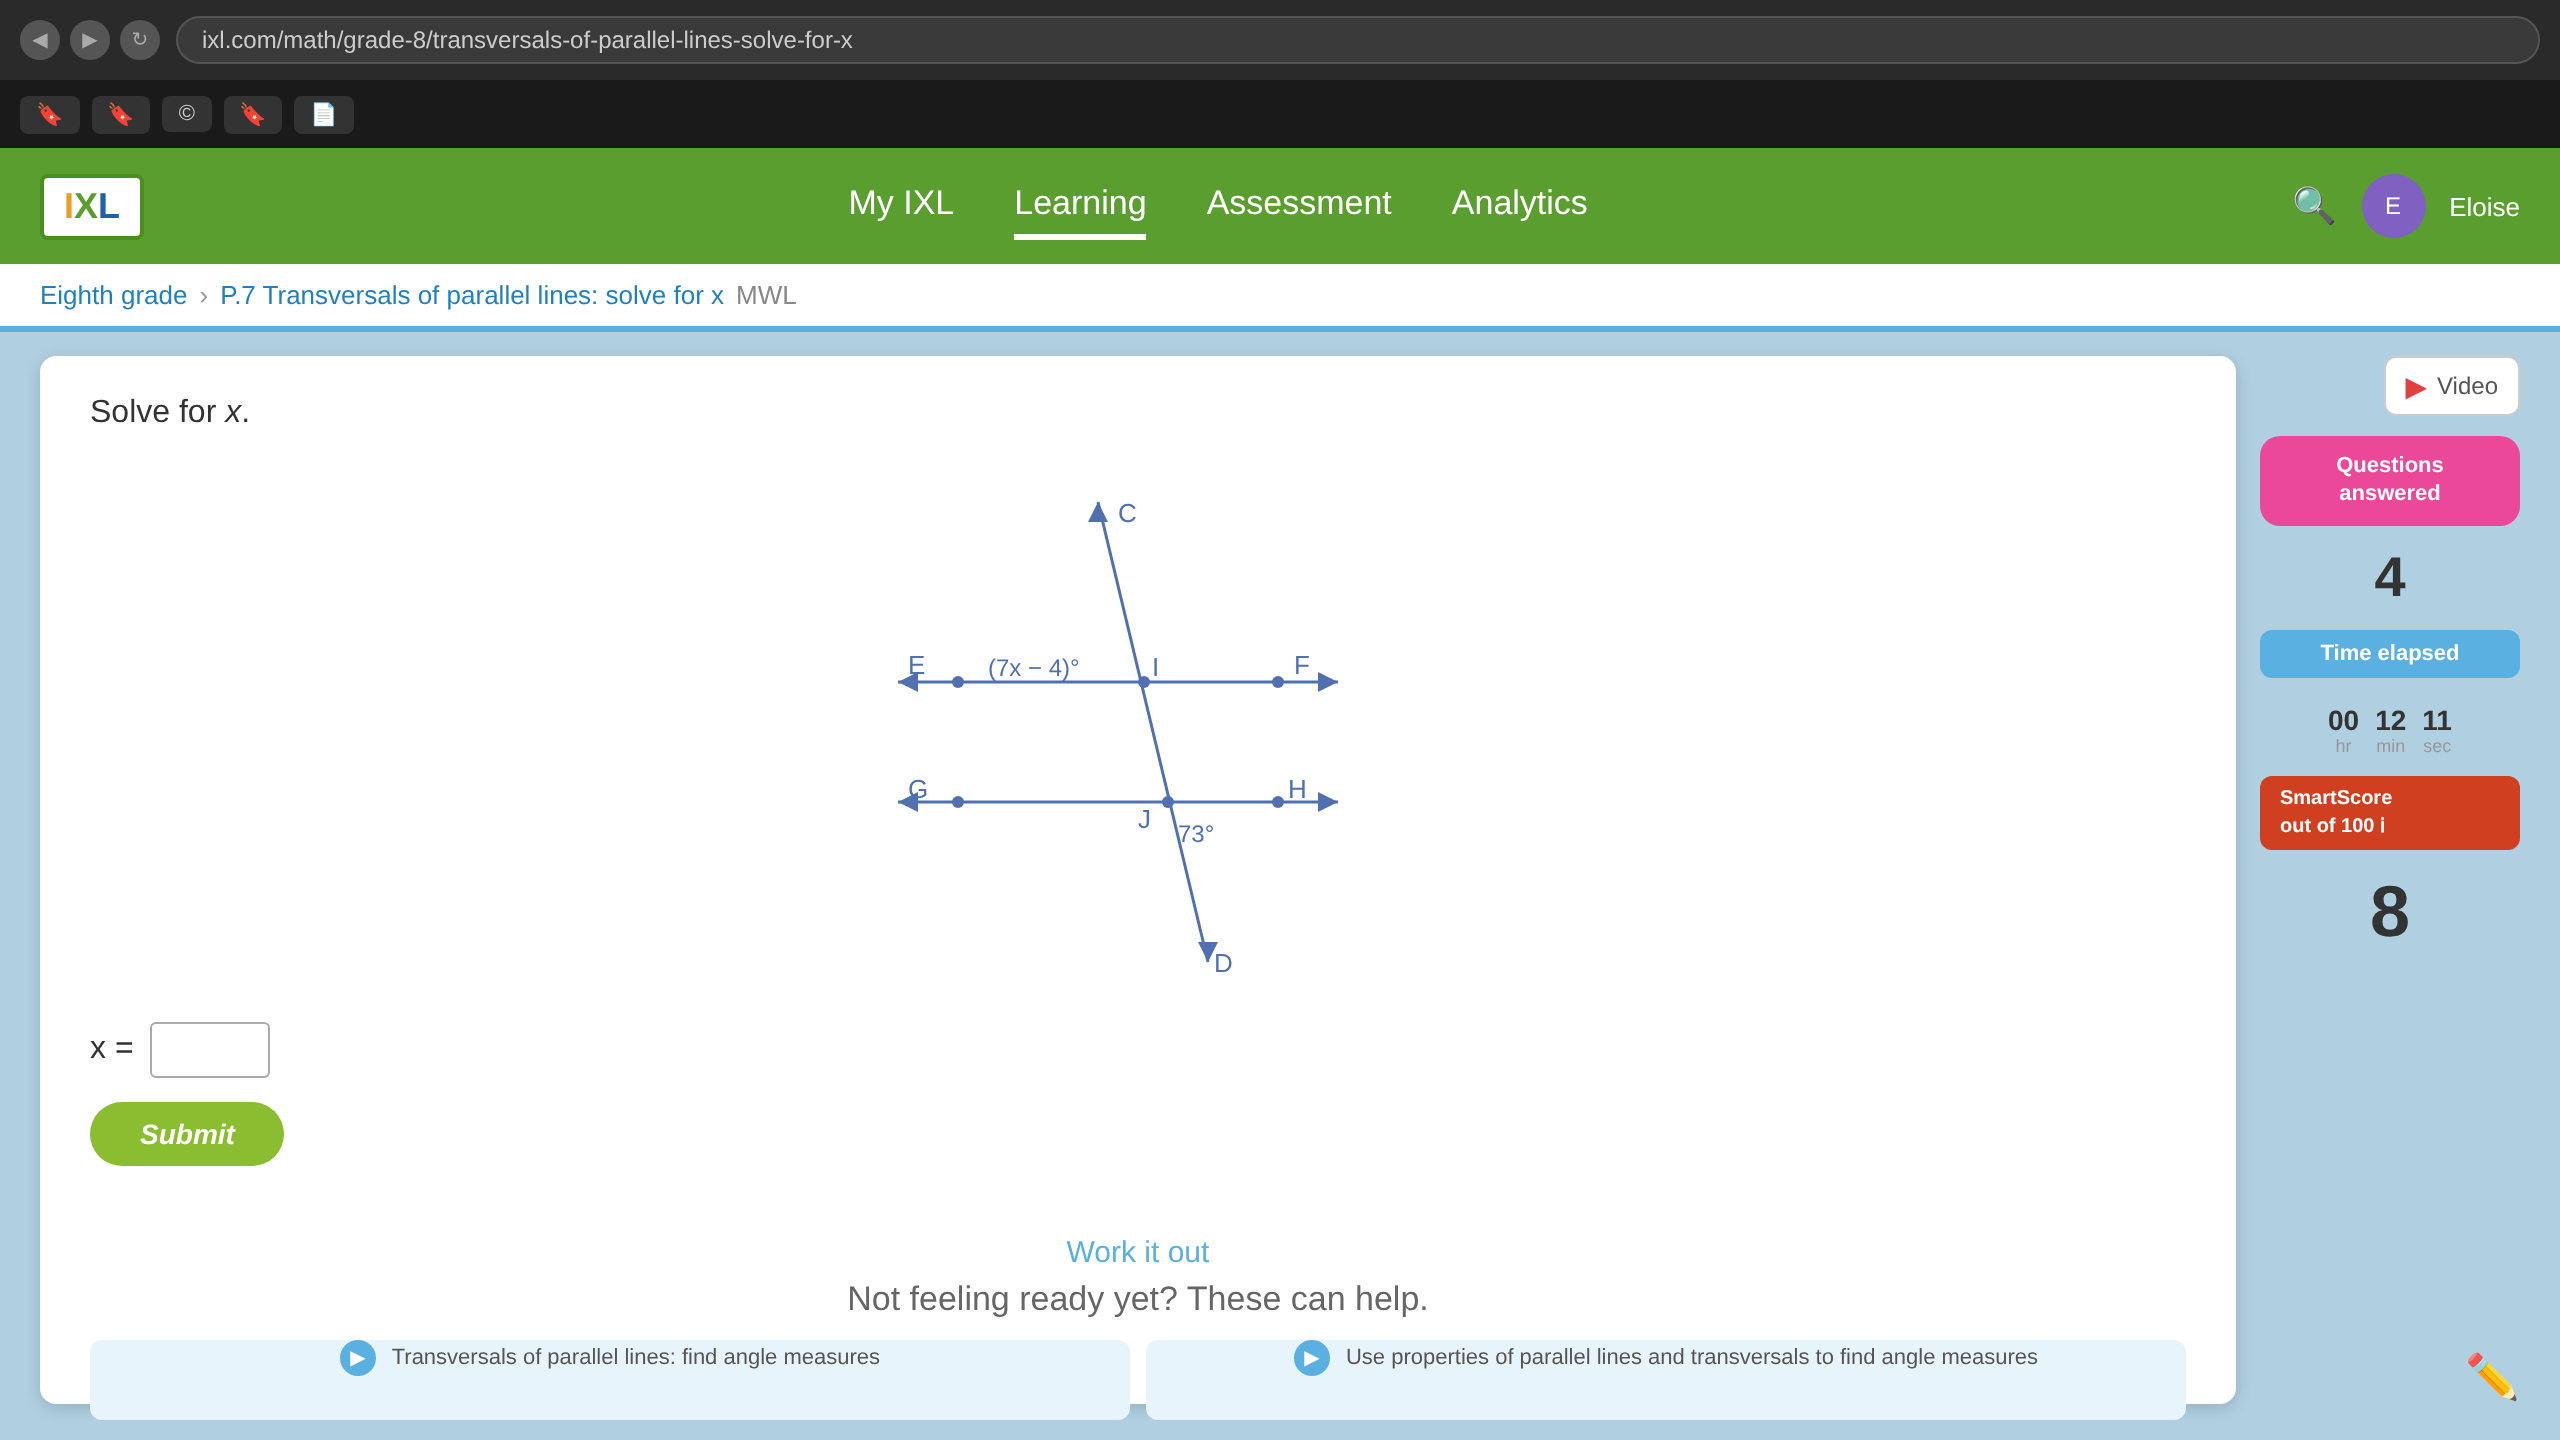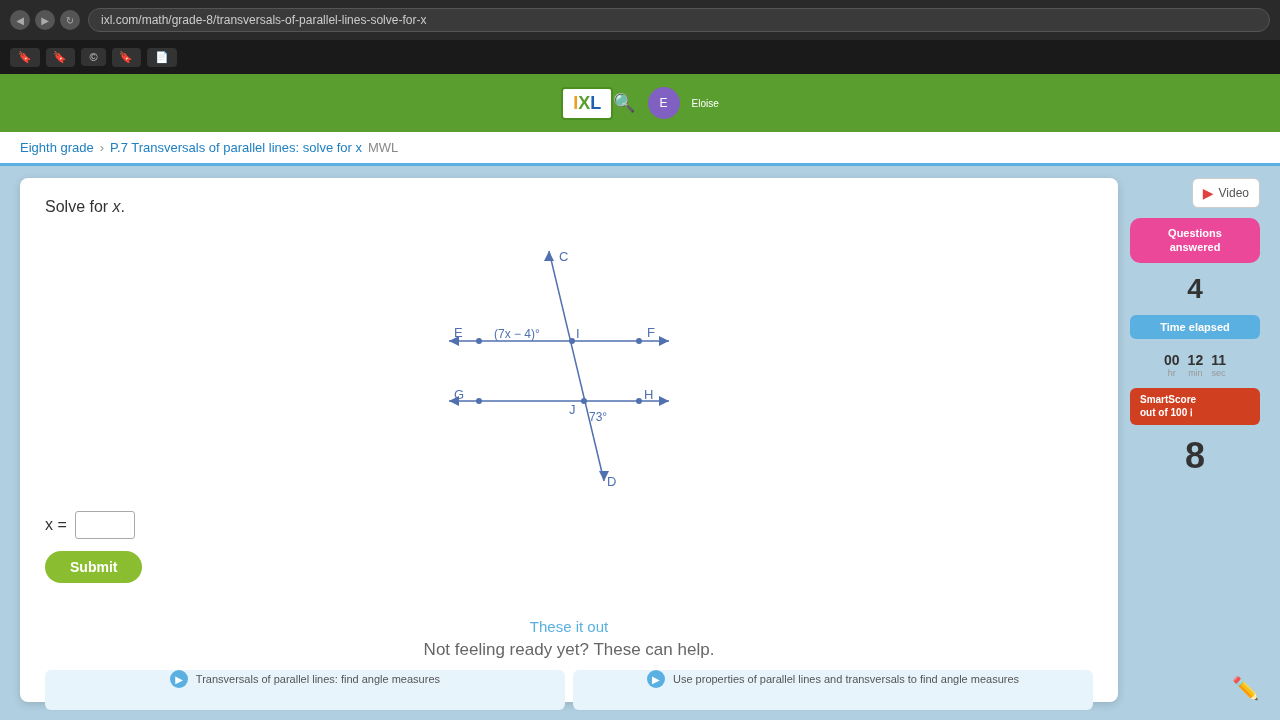--- a/index.html
+++ b/index.html
@@ -88,21 +88,21 @@
       align-items: center;
       gap: 12px;
     }
     .search-icon-nav { color: white; font-size: 18px; cursor: pointer; }
     .user-avatar {
       width: 32px; height: 32px; border-radius: 50%;
       background: #8060c0;
       display: flex; align-items: center; justify-content: center;
       color: white; font-size: 12px;
     }
-    .user-name { color: white; font-size: 10px; }
+    .user-name { color: white; font-size: 13px; }
 
     
     .breadcrumb {
       background: white;
       border-bottom: 3px solid #5ab0e0;
       padding: 8px 20px;
       font-size: 13px;
       color: #555;
       display: flex;
       align-items: center;
@@ -164,20 +164,21 @@
       margin-top: 12px;
       background: #8abe30;
       color: white;
       border: none;
       border-radius: 20px;
       padding: 8px 25px;
       font-size: 14px;
       font-weight: bold;
       cursor: pointer;
       display: block;
+      font-style: italic;
     }
 
     
     .work-out-section {
       text-align: center;
       margin-top: 25px;
       padding-top: 10px;
     }
     .work-out-title { color: #5ab0e0; font-size: 15px; margin-bottom: 5px; }
     .work-out-subtitle { color: #666; font-size: 17px; }
@@ -329,20 +330,26 @@
   </div>
   <div class="bookmark-item">
     <span>📄</span>
   </div>
 </div>
 
 <div class="ixl-nav">
   <div class="ixl-logo">
     <span class="i">I</span><span class="x">X</span><span class="l">L</span>
   </div>
+  <nav class="nav-links">
+    <a class="nav-link">My IXL</a>
+    <a class="nav-link active">Learning</a>
+    <a class="nav-link">Assessment</a>
+    <a class="nav-link">Analytics</a>
+  </nav>
   <div class="nav-right">
     <span class="search-icon-nav">🔍</span>
     <div class="user-avatar">
       <span>E</span>
     </div>
     <span class="user-name">Eloise</span>
   </div>
 </div>
 
 <div class="breadcrumb">
@@ -407,21 +414,21 @@
       </svg>
     </div>
 
     <div class="answer-area">
       <span class="equals-label">x =</span>
       <input class="answer-input" type="text" placeholder="" style="">
     </div>
     <button class="submit-btn">Submit</button>
 
     <div class="work-out-section">
-      <div class="work-out-title">These it out</div>
+      <div class="work-out-title">Work it out</div>
       <div class="work-out-subtitle">Not feeling ready yet? These can help.</div>
       <div class="help-boxes">
         <div class="help-box">
           <span class="help-box-icon">▶</span>
           <span>Transversals of parallel lines: find angle measures</span>
         </div>
         <div class="help-box">
           <span class="help-box-icon">▶</span>
           <span>Use properties of parallel lines and transversals to find angle measures</span>
         </div>

